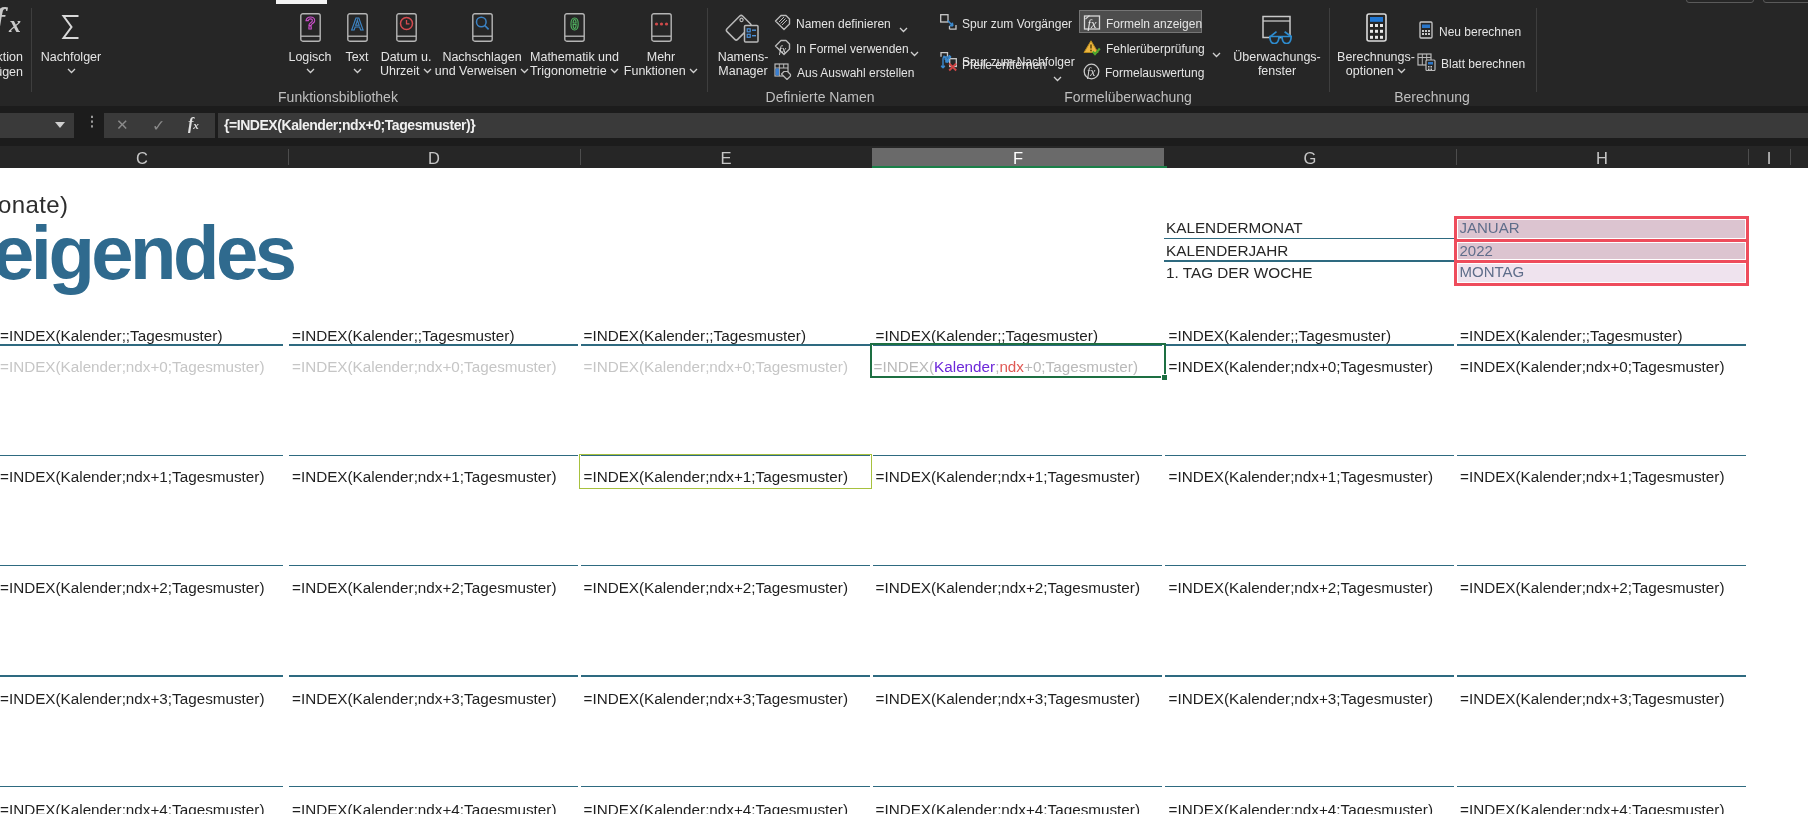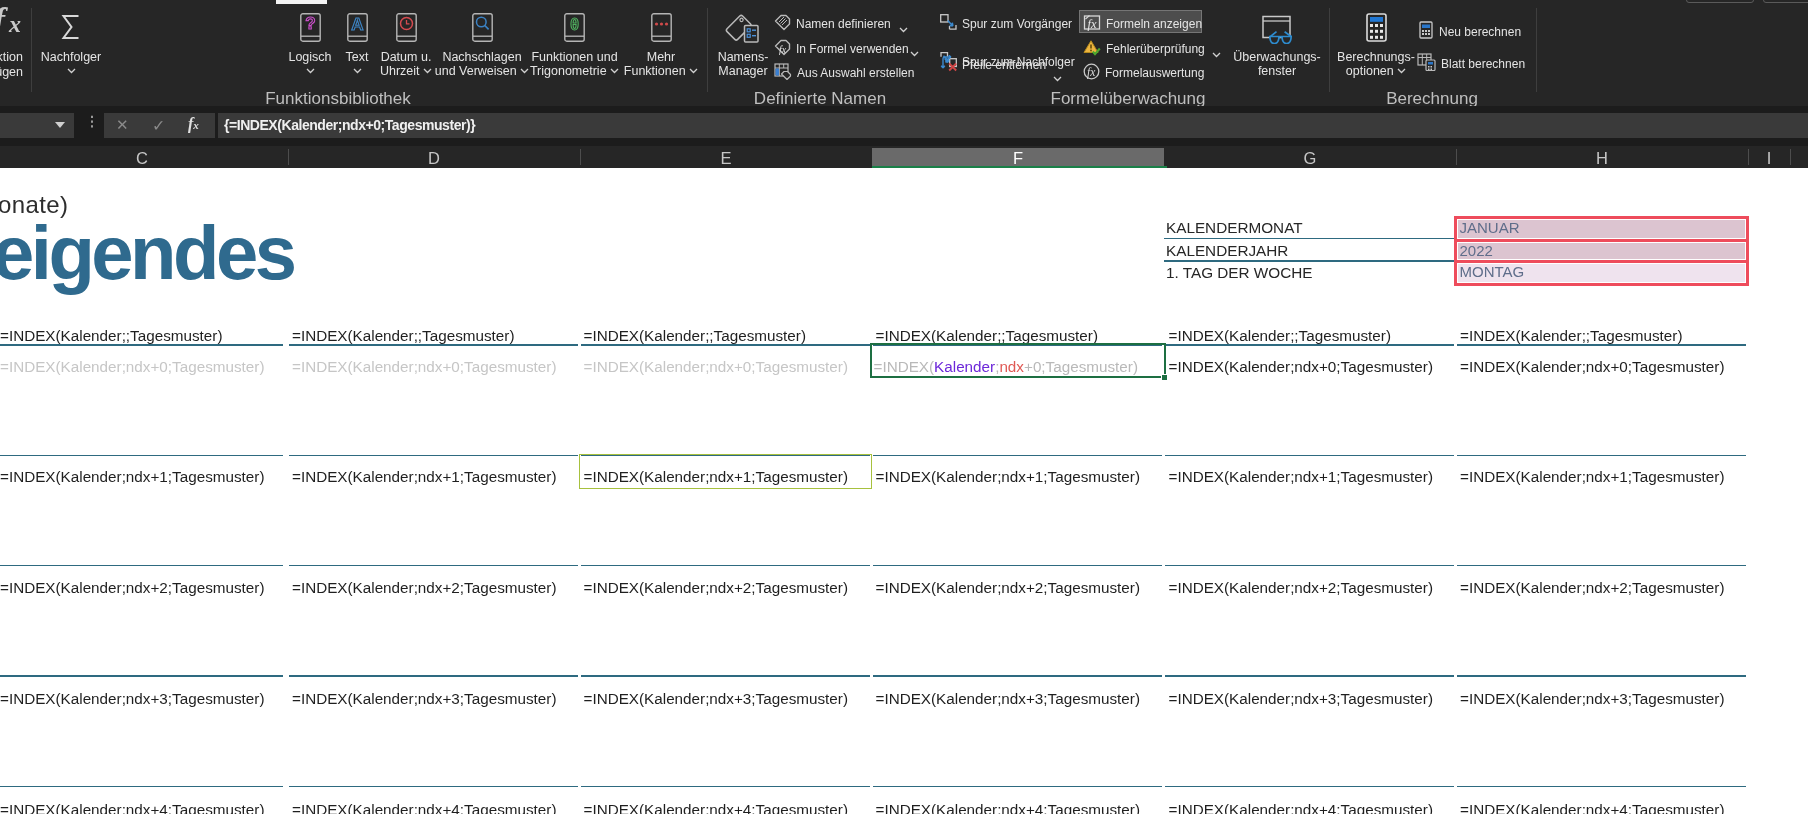--- a/index.html
+++ b/index.html
@@ -4,21 +4,21 @@
 <style>
   * { margin:0; padding:0; box-sizing:border-box; }
   html,body { width:1808px; height:814px; overflow:hidden; background:#fff;
     font-family:"Liberation Sans", sans-serif; }
   .abs { position:absolute; }
   #ribbon { position:absolute; left:0; top:0; width:1808px; height:106px; background:#262626; }
   #fbar { position:absolute; left:0; top:106px; width:1808px; height:40px; background:#1c1c1c; }
   #chead { position:absolute; left:0; top:146px; width:1808px; height:22px; background:#262626; }
   #sheet { position:absolute; left:0; top:168px; width:1808px; height:646px; background:#fff; }
   .sep { position:absolute; top:8px; width:1px; height:84px; background:#3e3e3e; }
-  .glab { position:absolute; color:#bfbfbf; font-size:17px; text-align:center; white-space:nowrap; }
+  .glab { position:absolute; color:#bfbfbf; font-size:14px; text-align:center; white-space:nowrap; }
   .srow { position:absolute; color:#e4e4e4; font-size:12px; white-space:nowrap; height:16px; line-height:16px; }
   .srow svg.sic { vertical-align:-3px; margin-right:5px; }
   .bb { position:absolute; top:13px; text-align:center; }
   .bb .ic { height:31px; }
   .bb .l1 { color:#e4e4e4; font-size:12.5px; line-height:14px; margin-top:6px; white-space:nowrap; }
   .bb .l2 { color:#e4e4e4; font-size:12.5px; line-height:15px; white-space:nowrap; }
   .cv { vertical-align:1px; }
   .hletter { position:absolute; top:2.5px; color:#c6c6c6; font-size:16.5px; text-align:center; }
   .tealline { position:absolute; height:1.5px; background:#2e6a80; }
   .frm { position:absolute; font-size:15.25px; color:#1f1f1f; white-space:nowrap; }
@@ -93,21 +93,21 @@
       <div class="l2">und Verweisen <svg class="cv" width="9" height="6" viewBox="0 0 9 6">
           <path d="M1 1 L4.5 4.5 L8 1" stroke="#d0d0d0" stroke-width="1.3" fill="none"></path>
         </svg></div>
   </div>
   <div class="bb" style="left:504px;width:141px;">
     <div class="ic"><svg width="21" height="29" viewBox="0 0 21 29">
           <rect x="0.8" y="0.8" width="19.4" height="27.4" rx="2" stroke="#b5b5b5" stroke-width="1.4" fill="none"></rect>
           <line x1="1" y1="23.2" x2="20" y2="23.2" stroke="#b9b9b9" stroke-width="1.3"></line>
           <text x="10.5" y="16.5" text-anchor="middle" fill="none" stroke="#4fae5e" stroke-width="1.1" font-size="16" font-weight="bold" font-family="Liberation Sans">θ</text>
         </svg></div>
-    <div class="l1">Funktionen und</div>
+    <div class="l1">Mathematik und</div>
       <div class="l2">Trigonometrie <svg class="cv" width="9" height="6" viewBox="0 0 9 6">
           <path d="M1 1 L4.5 4.5 L8 1" stroke="#d0d0d0" stroke-width="1.3" fill="none"></path>
         </svg></div>
   </div>
   <div class="bb" style="left:596px;width:130px;">
     <div class="ic"><svg width="21" height="29" viewBox="0 0 21 29">
           <rect x="0.8" y="0.8" width="19.4" height="27.4" rx="2" stroke="#b5b5b5" stroke-width="1.4" fill="none"></rect>
           <line x1="1" y1="23.2" x2="20" y2="23.2" stroke="#b9b9b9" stroke-width="1.3"></line>
           <circle cx="5.5" cy="11" r="1.6" fill="#d04a4a"></circle>
           <circle cx="10.5" cy="11" r="1.6" fill="#d04a4a"></circle>

